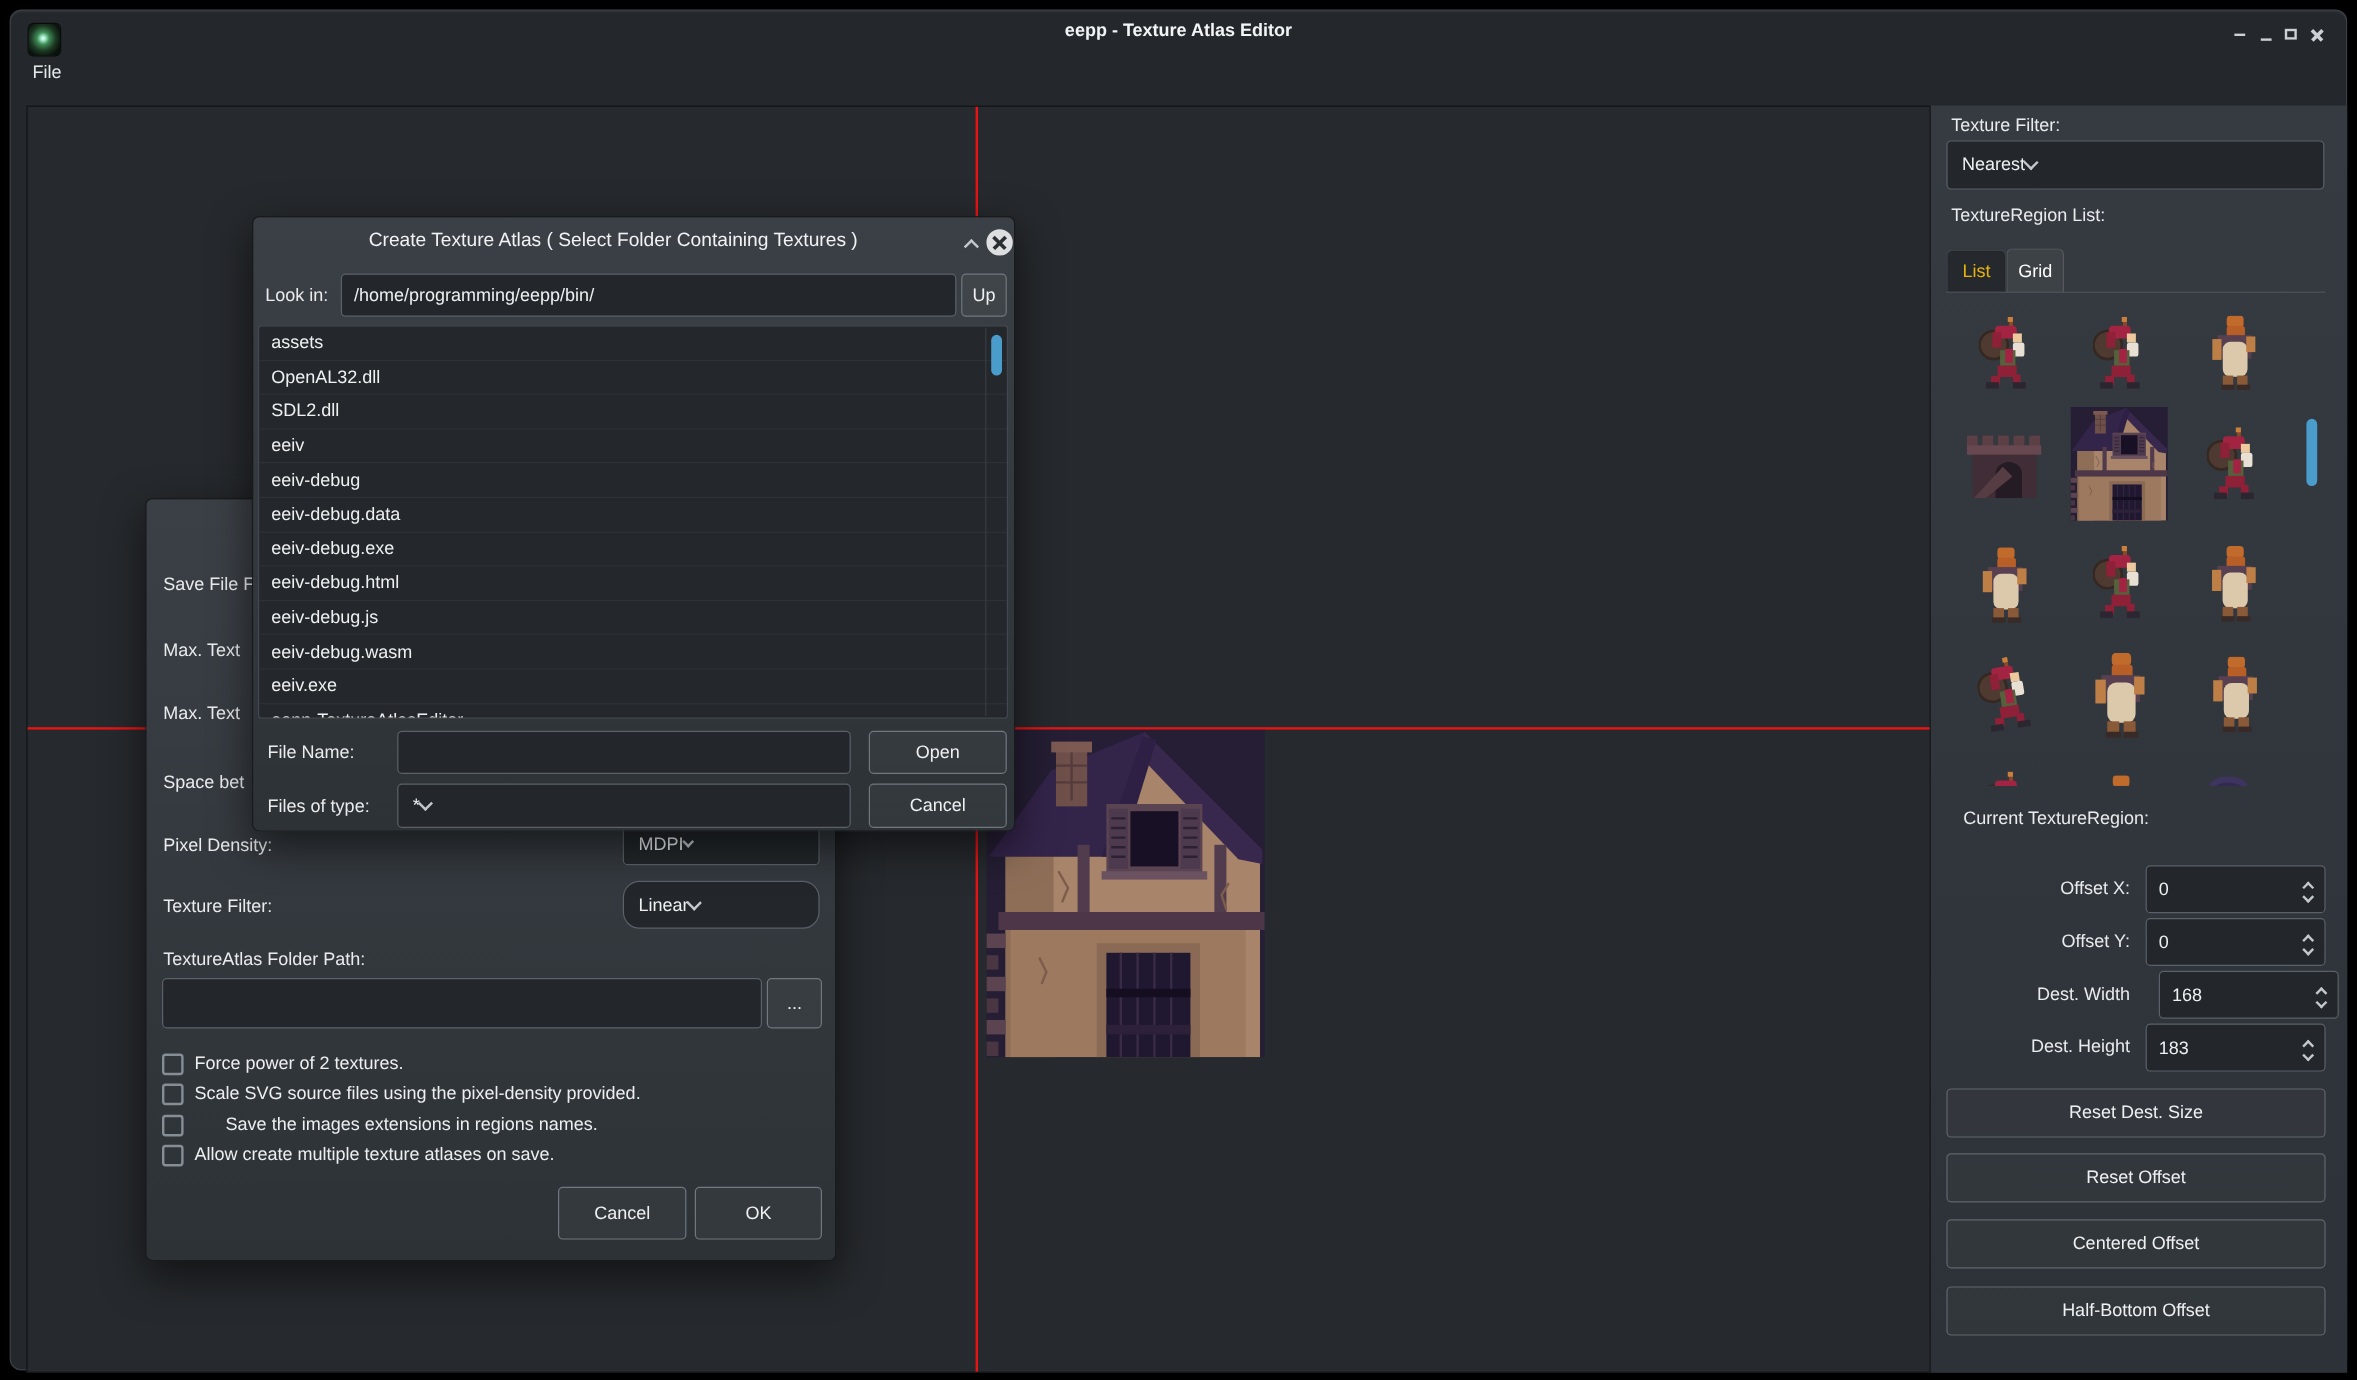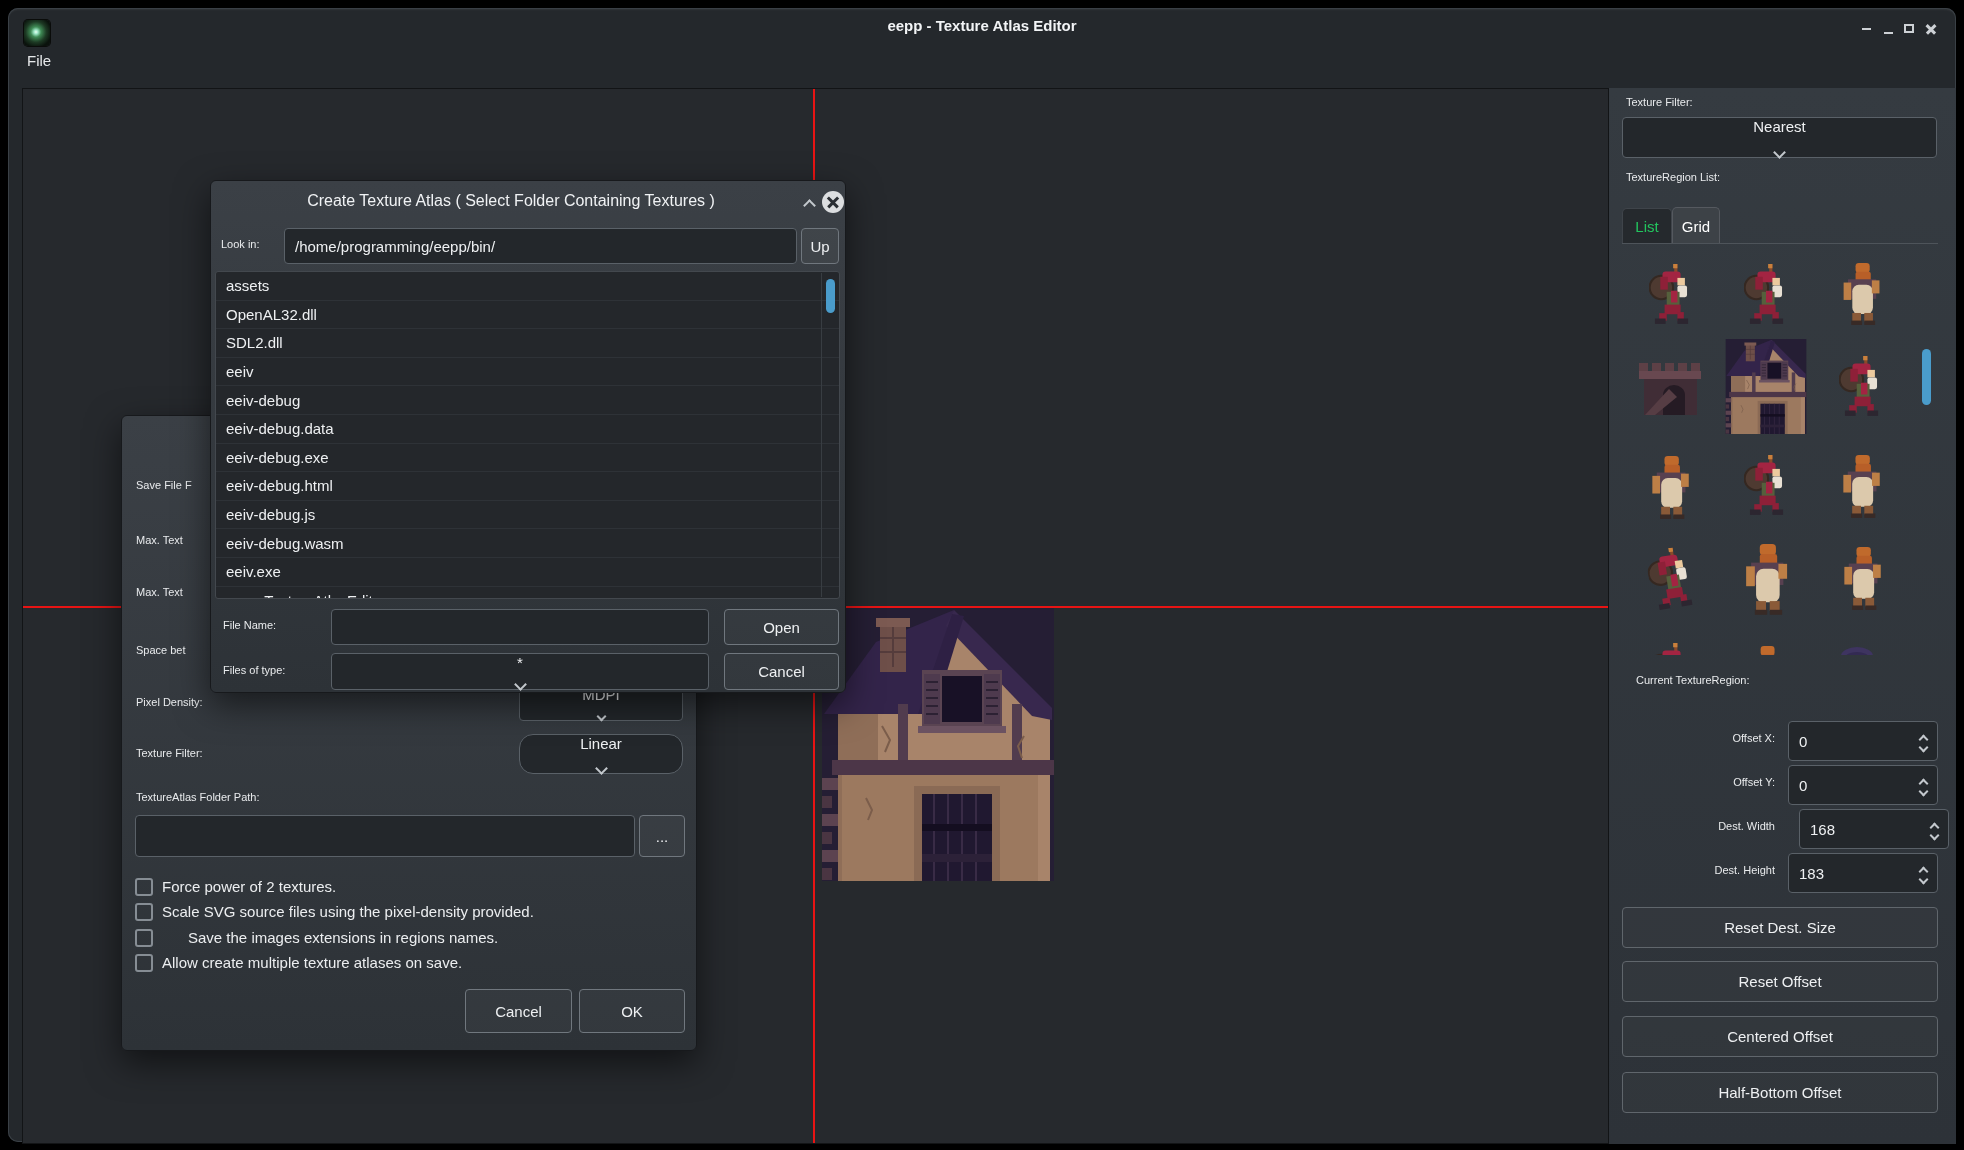--- a/index.html
+++ b/index.html
@@ -18,42 +18,42 @@
   .glyph-underscore{top:10px;left:2px;width:9px;height:2px;background:#cdd1d5;position:absolute;}
   .glyph-square{top:2px;left:2px;width:10px;height:9px;border:2px solid #cdd1d5;position:absolute;}
   .xbar{position:absolute;left:1px;top:6px;width:12px;height:2.5px;background:#cdd1d5;}
   .menu-item{color:#e6e8ea;font-size:15px;}
 
   .canvas{left:14px;top:80px;width:1587px;height:1056px;background:#26292d;border:1px solid #121416;}
   .red-v{width:2px;background:#e81414;}
   .red-h{height:2px;background:#e81414;}
 
   .panel{left:1601px;top:80px;width:347px;height:1056px;background:linear-gradient(#353b41,#2d3238);}
-  .lbl{color:#e9ebed;font-size:11px;white-space:nowrap;}
+  .lbl{color:#e9ebed;font-size:15px;white-space:nowrap;}
   .input{background:#23272b;border:1px solid #5a6168;border-radius:4px;color:#eef0f2;font-size:15px;
          display:flex;align-items:center;padding:0 10px;}
   .btn{background:rgba(255,255,255,.03);border:1px solid #70777e;border-radius:4px;color:#eef0f2;
        font-size:15px;display:flex;align-items:center;justify-content:center;}
   .combo{background:#23272b;border:1px solid #5a6168;border-radius:4px;color:#eef0f2;font-size:15px;
-         display:flex;align-items:center;padding:0 12px;justify-content:space-between;flex-direction:column;}
+         display:flex;align-items:center;padding:0 12px;}
   .chev{display:inline-block;width:9px;height:9px;border-right:2px solid #c3c8cd;border-bottom:2px solid #c3c8cd;
         transform:rotate(45deg);margin-top:-4px;}
   .chev-s{width:7px;height:7px;border-width:2px;}
   .chev-up{transform:rotate(-135deg);margin-top:4px;}
   .dialog{background:linear-gradient(#3b4046,#2d3237);border:1px solid #17191c;border-radius:6px;
           box-shadow:0 12px 34px rgba(0,0,0,.55);}
   .dlg-title{color:#f0f2f4;font-size:16px;}
   .listbox{background:#24272b;border:1px solid #43484e;border-radius:3px;overflow:hidden;}
   .filerow{height:28.6px;display:flex;align-items:center;padding-left:10px;color:#eef0f2;font-size:15px;
            border-bottom:1px solid #2e3237;flex:none;text-align:right;}
   .scrolltrack{position:absolute;top:1px;right:1px;bottom:1px;width:17px;border-left:1px solid #383d42;}
   .scrollthumb{position:absolute;left:4px;top:6px;width:9px;height:34px;border-radius:5px;background:#4a9ccb;}
   .checkbox{width:18px;height:18px;border:2px solid #868d94;border-radius:3px;background:transparent;}
   .cb-label{color:#eceef0;font-size:15px;}
-  .tab{display:flex;align-items:center;justify-content:center;color:#22c55e;font-size:15px;
+  .tab{display:flex;align-items:center;justify-content:center;color:#eab308;font-size:15px;
        border:1px solid #3f444a;border-bottom:none;border-radius:5px 5px 0 0;background:#25292d;}
   .tab.active{background:#3d4247;border-color:#55595f;color:#fff;}
   .spinbox{background:#23272b;border:1px solid #5a6168;border-radius:4px;color:#eef0f2;font-size:15px;
            display:flex;align-items:center;padding:0 10px;justify-content:space-between;}
   .spin-chevs{display:flex;flex-direction:column;gap:5px;align-items:center;}
   .panel-btn{background:rgba(255,255,255,.02);border:1px solid #60666c;border-radius:4px;color:#eef0f2;
              font-size:15px;display:flex;align-items:center;justify-content:center;}
   .gridcell{position:absolute;}
   .close-circle{width:22px;height:22px;border-radius:50%;background:#dcdee0;position:relative;}
   .close-circle .cb1,.close-circle .cb2{position:absolute;left:4px;top:10px;width:14px;height:2.5px;background:#2a2e33;}

